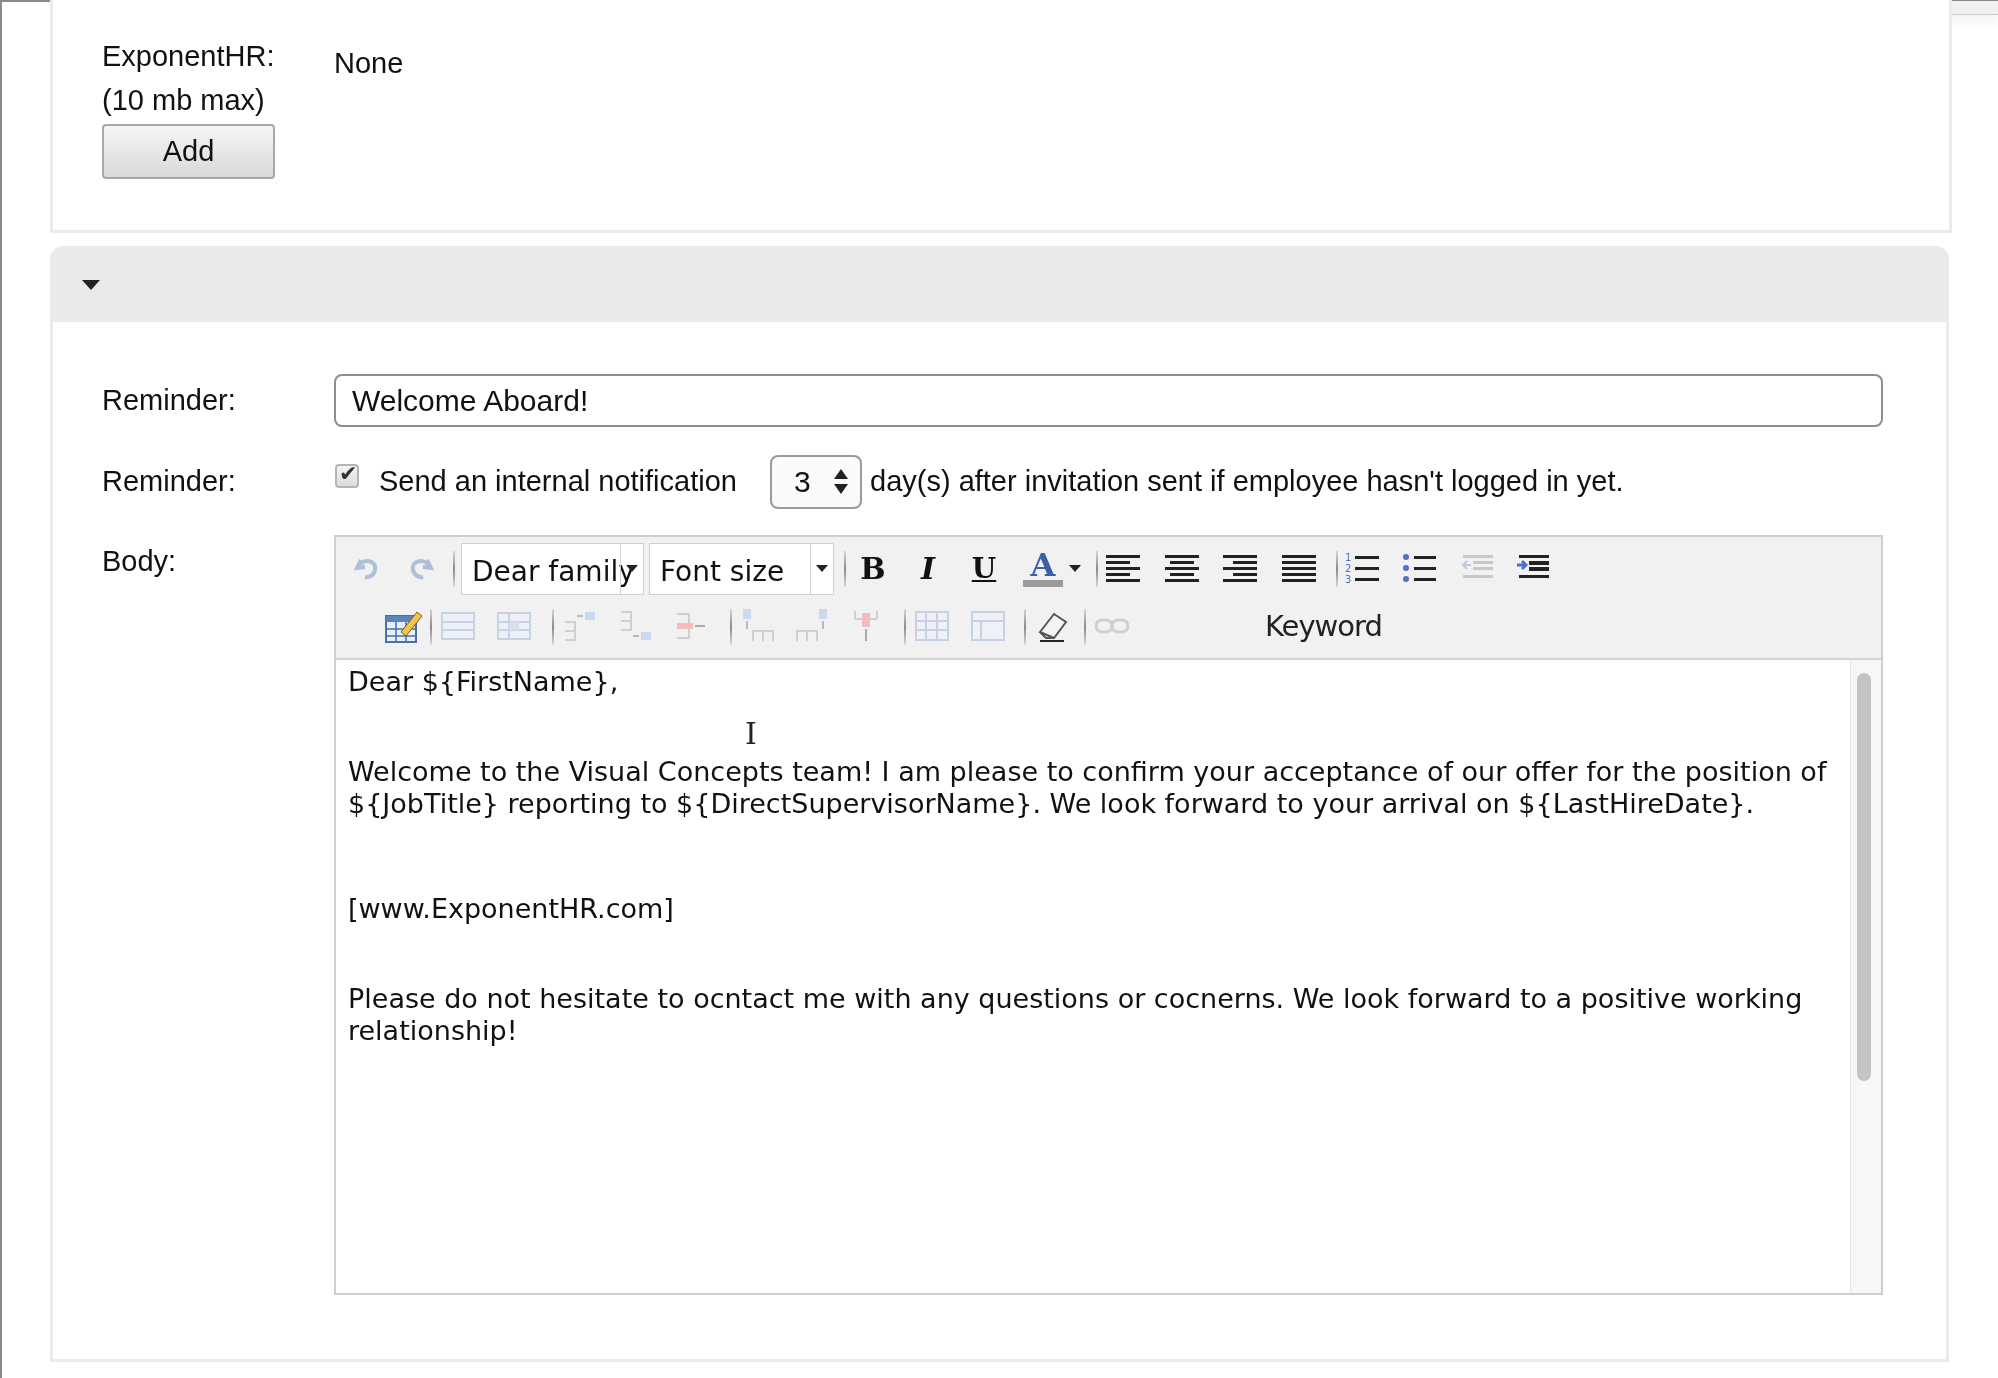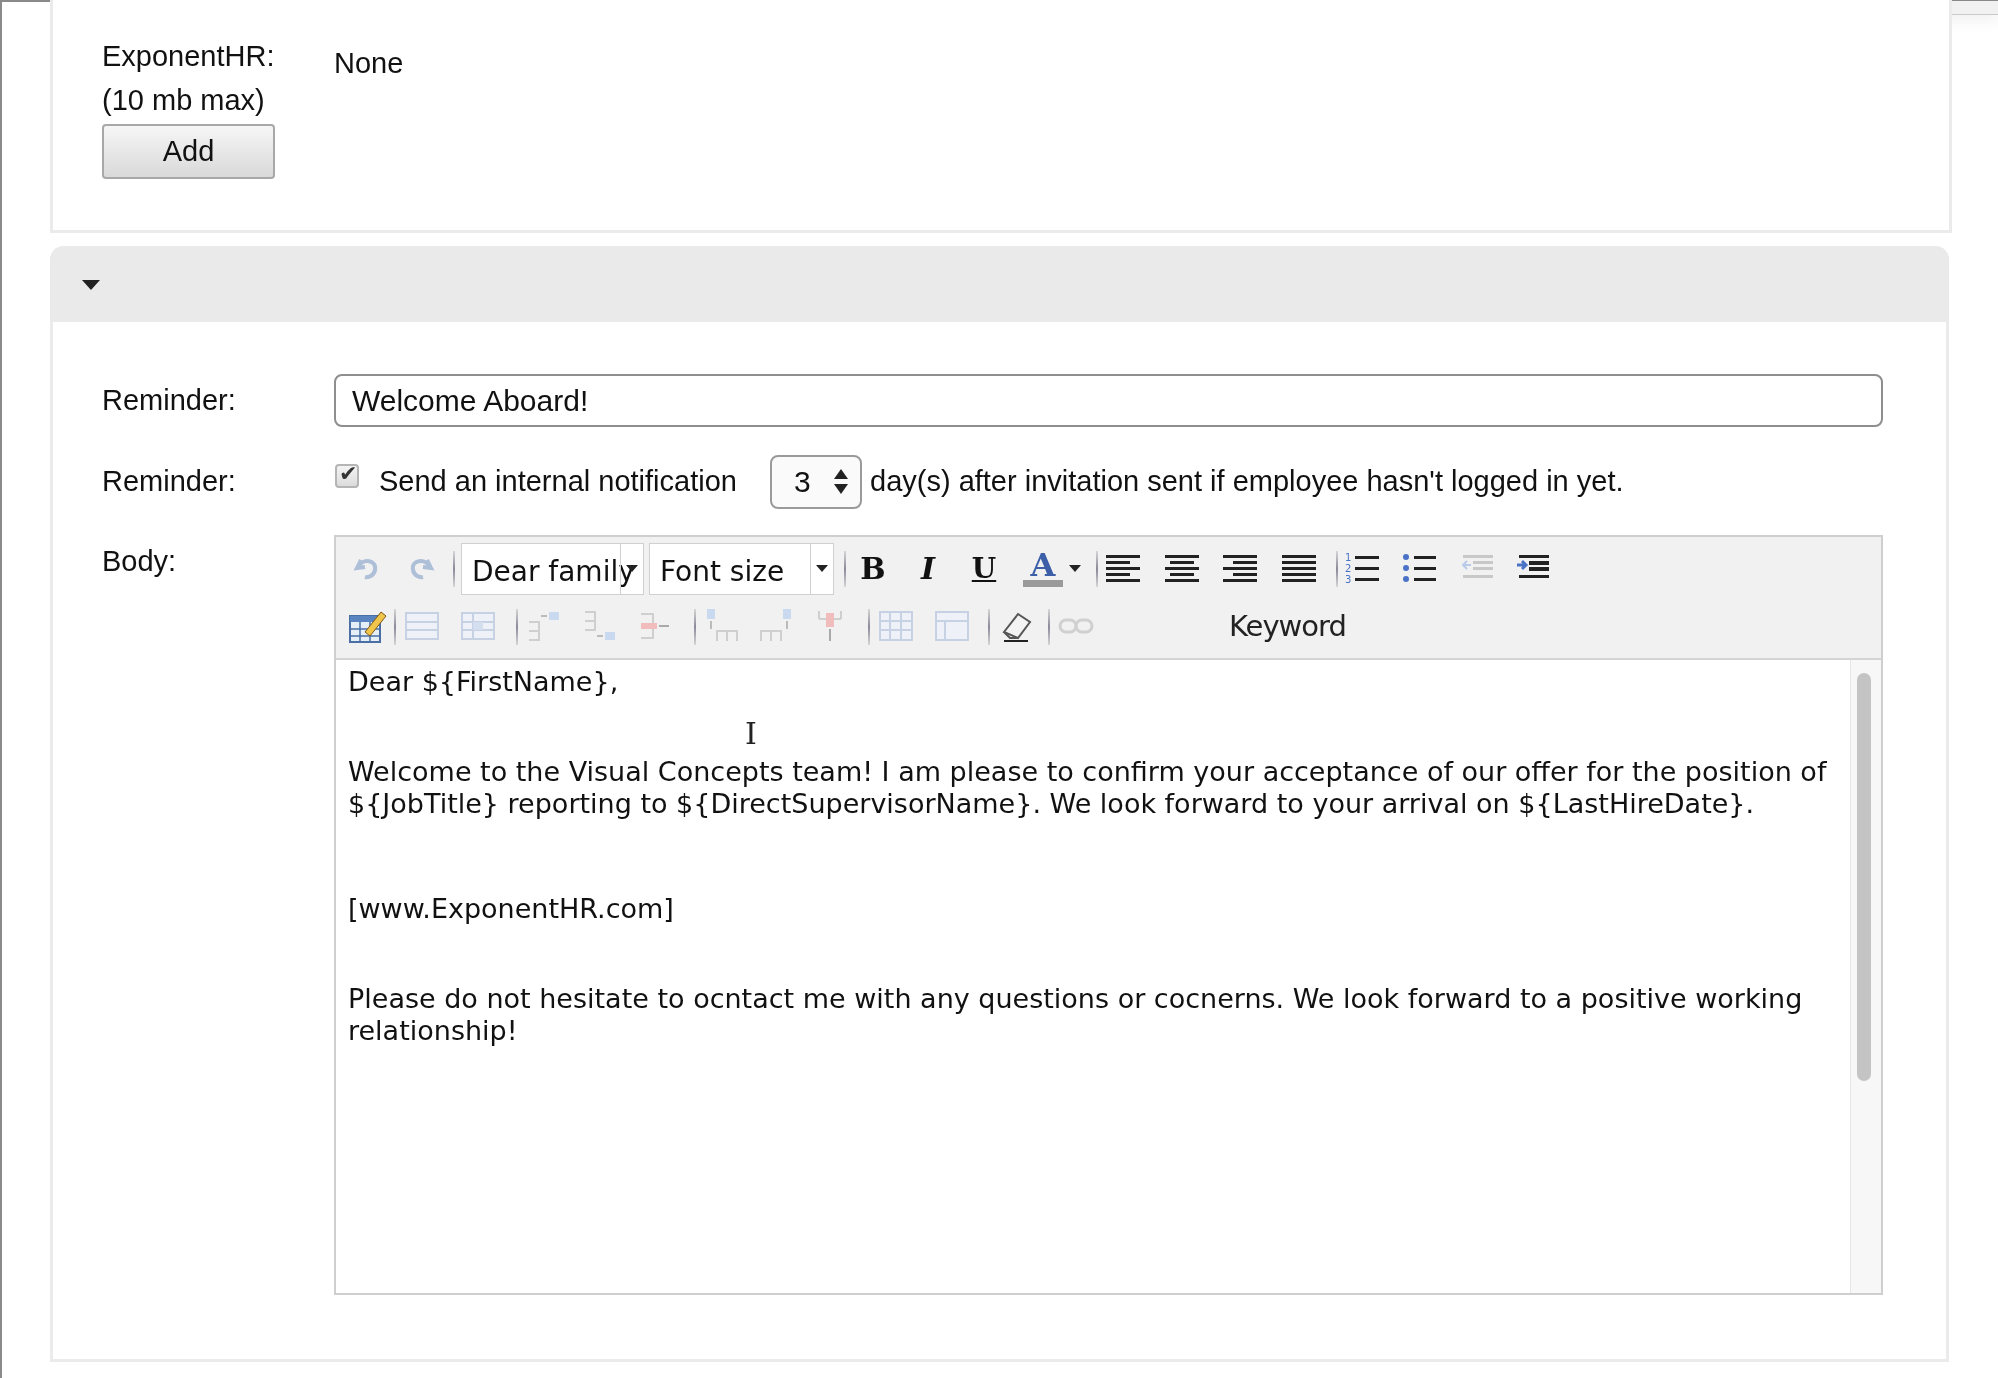--- a/index.html
+++ b/index.html
@@ -64,21 +64,21 @@
   .spinner .down { position:absolute; left:0; top:17px; border-left:7px solid transparent; border-right:7px solid transparent; border-top:10px solid #222; }
 
   
   .editor {
     position:absolute; left:334px; top:535px; width:1549px; height:760px;
     border:2px solid #cfcfcf; box-sizing:border-box; background:#fff;
   }
   .toolbar { position:absolute; left:0; top:0; width:100%; height:121px; background:#f1f1f1; border-bottom:2px solid #d4d4d4; }
   .tb-row { position:absolute; left:0; height:58px; width:100%; }
   .tb-row.r1 { top:2px; }
-  .tb-row.r2 { top:60px; }
+  .tb-row.r2 { top:60px;margin-left:36px; }
   .tb { position:absolute; top:10px; width:40px; height:38px; display:flex; align-items:center; justify-content:center; cursor:pointer; }
   .sep { position:absolute; top:12px; width:2px; height:36px; background:linear-gradient(#d6d6d6,#8a8a9a,#d6d6d6); }
   .dd {
     position:absolute; top:4px; height:52px; background:#fff; border:1px solid #d0d0d0;
     box-sizing:border-box; cursor:pointer;
   }
   .dd .txt { position:absolute; left:10px; top:11px; font-size:28px; font-family:"DejaVu Sans", sans-serif; color:#111; }
   .dd .arr { position:absolute; right:0; top:0; width:22px; height:50px; border-left:1px solid #d0d0d0; }
   .dd .arr i { position:absolute; left:5px; top:21px; border-left:6px solid transparent; border-right:6px solid transparent; border-top:7px solid #222; }
   .keyword { position:absolute; left:893px; top:12px; font-size:29px; font-family:"DejaVu Sans", sans-serif; color:#222; cursor:pointer; letter-spacing:-1px; }

